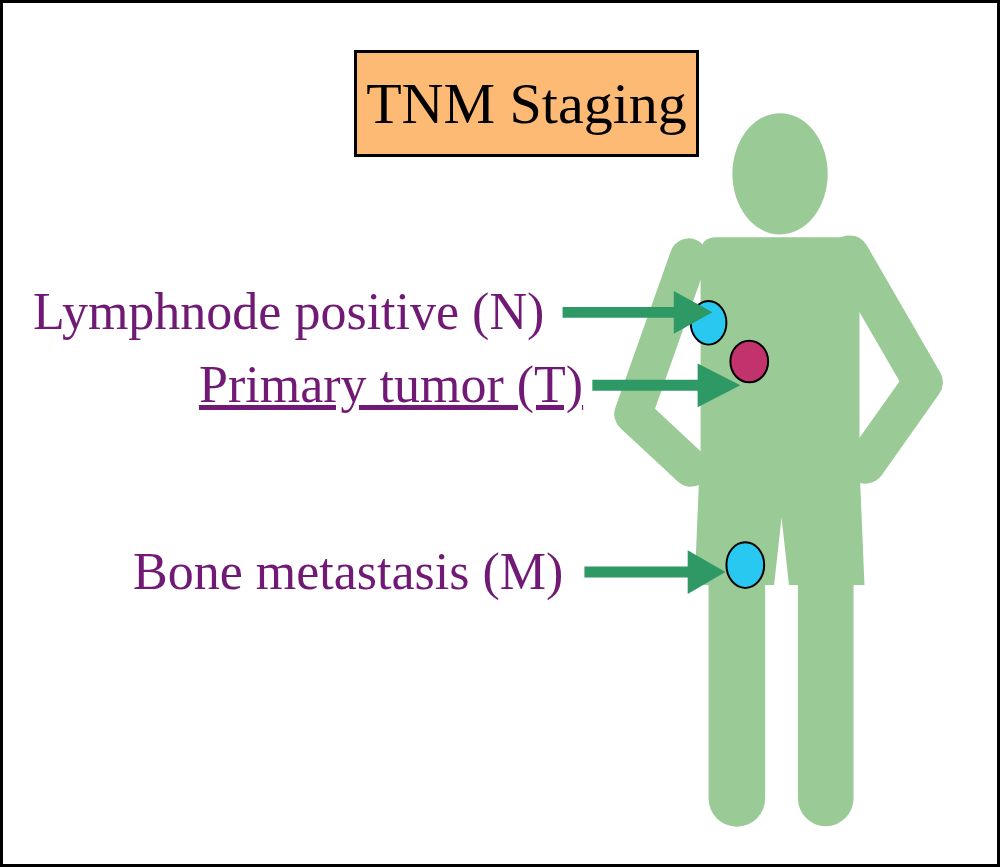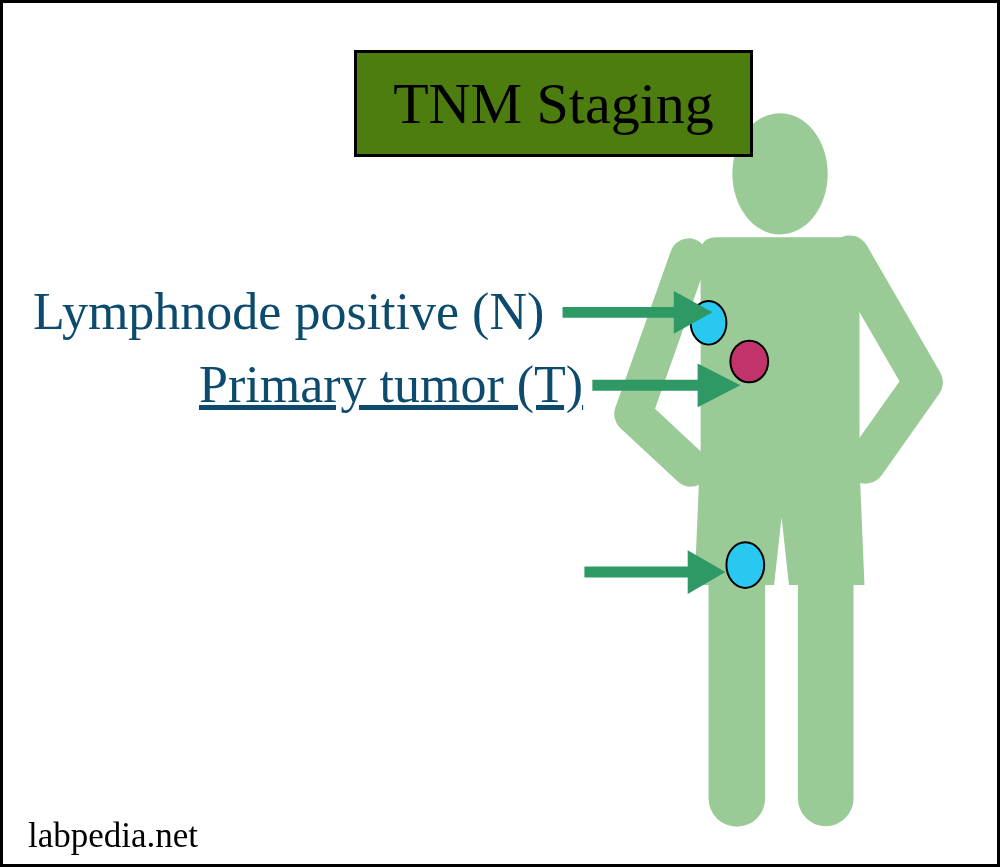--- a/index.html
+++ b/index.html
@@ -21,40 +21,40 @@
     position: absolute;
     left: 0;
     top: 0;
     width: 100%;
     height: 100%;
   }
   .title-box {
     position: absolute;
     left: 351px;
     top: 47px;
-    width: 399px;
+    width: 345px;
     height: 107px;
     box-sizing: border-box;
     border: 3px solid #000000;
-    background: #4d7c0f;
+    background: #fdba74;
     display: flex;
     align-items: center;
     justify-content: center;
   }
   .title-text {
     font-size: 58px;
     color: #000000;
     white-space: nowrap;
     line-height: 1;
   }
   .label {
     position: absolute;
     font-size: 52px;
     line-height: 52px;
-    color: #0c4a6e;
+    color: #701a75;
     white-space: nowrap;
   }
   .label-lymphnode { left: 30px;  top: 283px; }
   .label-primary   { left: 196px; top: 356px; text-decoration: underline; }
   .label-bone      { left: 130px; top: 543px; }
   .watermark {
     position: absolute;
     left: 25px;
     top: 815px;
     font-size: 35px;
@@ -91,16 +91,16 @@
     <ellipse stroke="#000000" stroke-width="2" cx="751" cy="361" rx="19" ry="21" fill="#c2336b"></ellipse>
     <ellipse stroke="#000000" stroke-width="2" cx="747" cy="566" rx="19" ry="23" fill="#29c8f0"></ellipse>
   </svg>
 
   <div class="title-box">
     <span class="title-text">TNM Staging</span>
   </div>
 
   <div class="label label-lymphnode">Lymphnode positive (N)</div>
   <div class="label label-primary">Primary tumor (T)</div>
+  <div class="label label-bone">Bone metastasis (M)</div>
 
-  <div class="watermark">labpedia.net</div>
 
 </div>
 
 </body></html>

